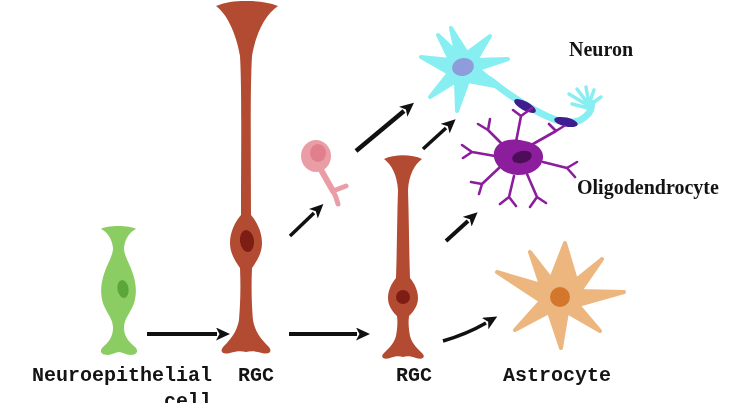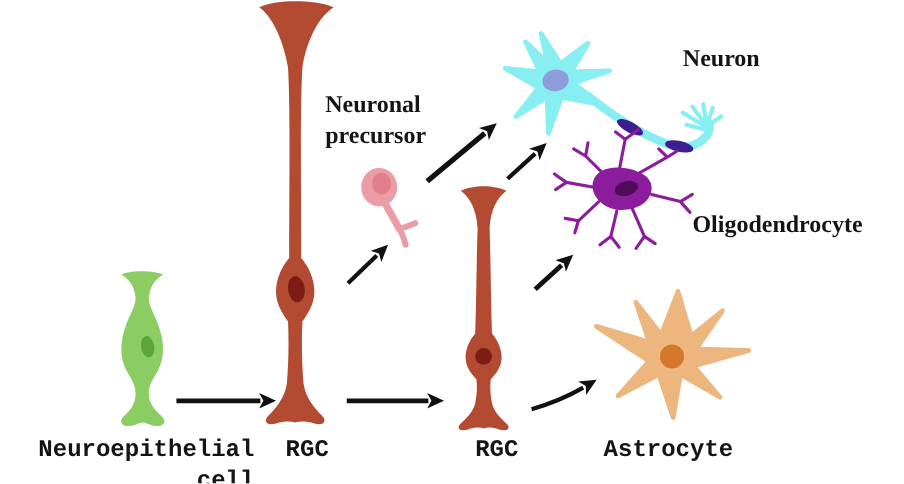--- a/index.html
+++ b/index.html
@@ -121,22 +121,20 @@
       <path stroke-width="3.5" marker-end="url(#arrowhead)" d="M 443 341 Q 467 334 486 323" stroke="#111111"></path>
     </g>
   </svg>
 
   <div class="lbl center" style="left:28px;top:363px;width:184px;">Neuroepithelial cell</div>
 
   <div class="lbl center" style="left:220px;top:363px;width:54px;">RGC</div>
 
   <div class="lbl center" style="left:378px;top:363px;width:54px;">RGC</div>
 
-  <div class="lbl" style="left:271px;top:74px;">Neuronal
-precursor</div>
 
   <div class="lbl" style="left:541px;top:36px;margin-left:28px;">Neuron</div>
 
   <div class="lbl center" style="left:503px;top:363px;width:104px;">Astrocyte</div>
 
   <div class="lbl" style="left:577px;top:174px;">Oligodendrocyte</div>
 
 </div>
 
 </body></html>

